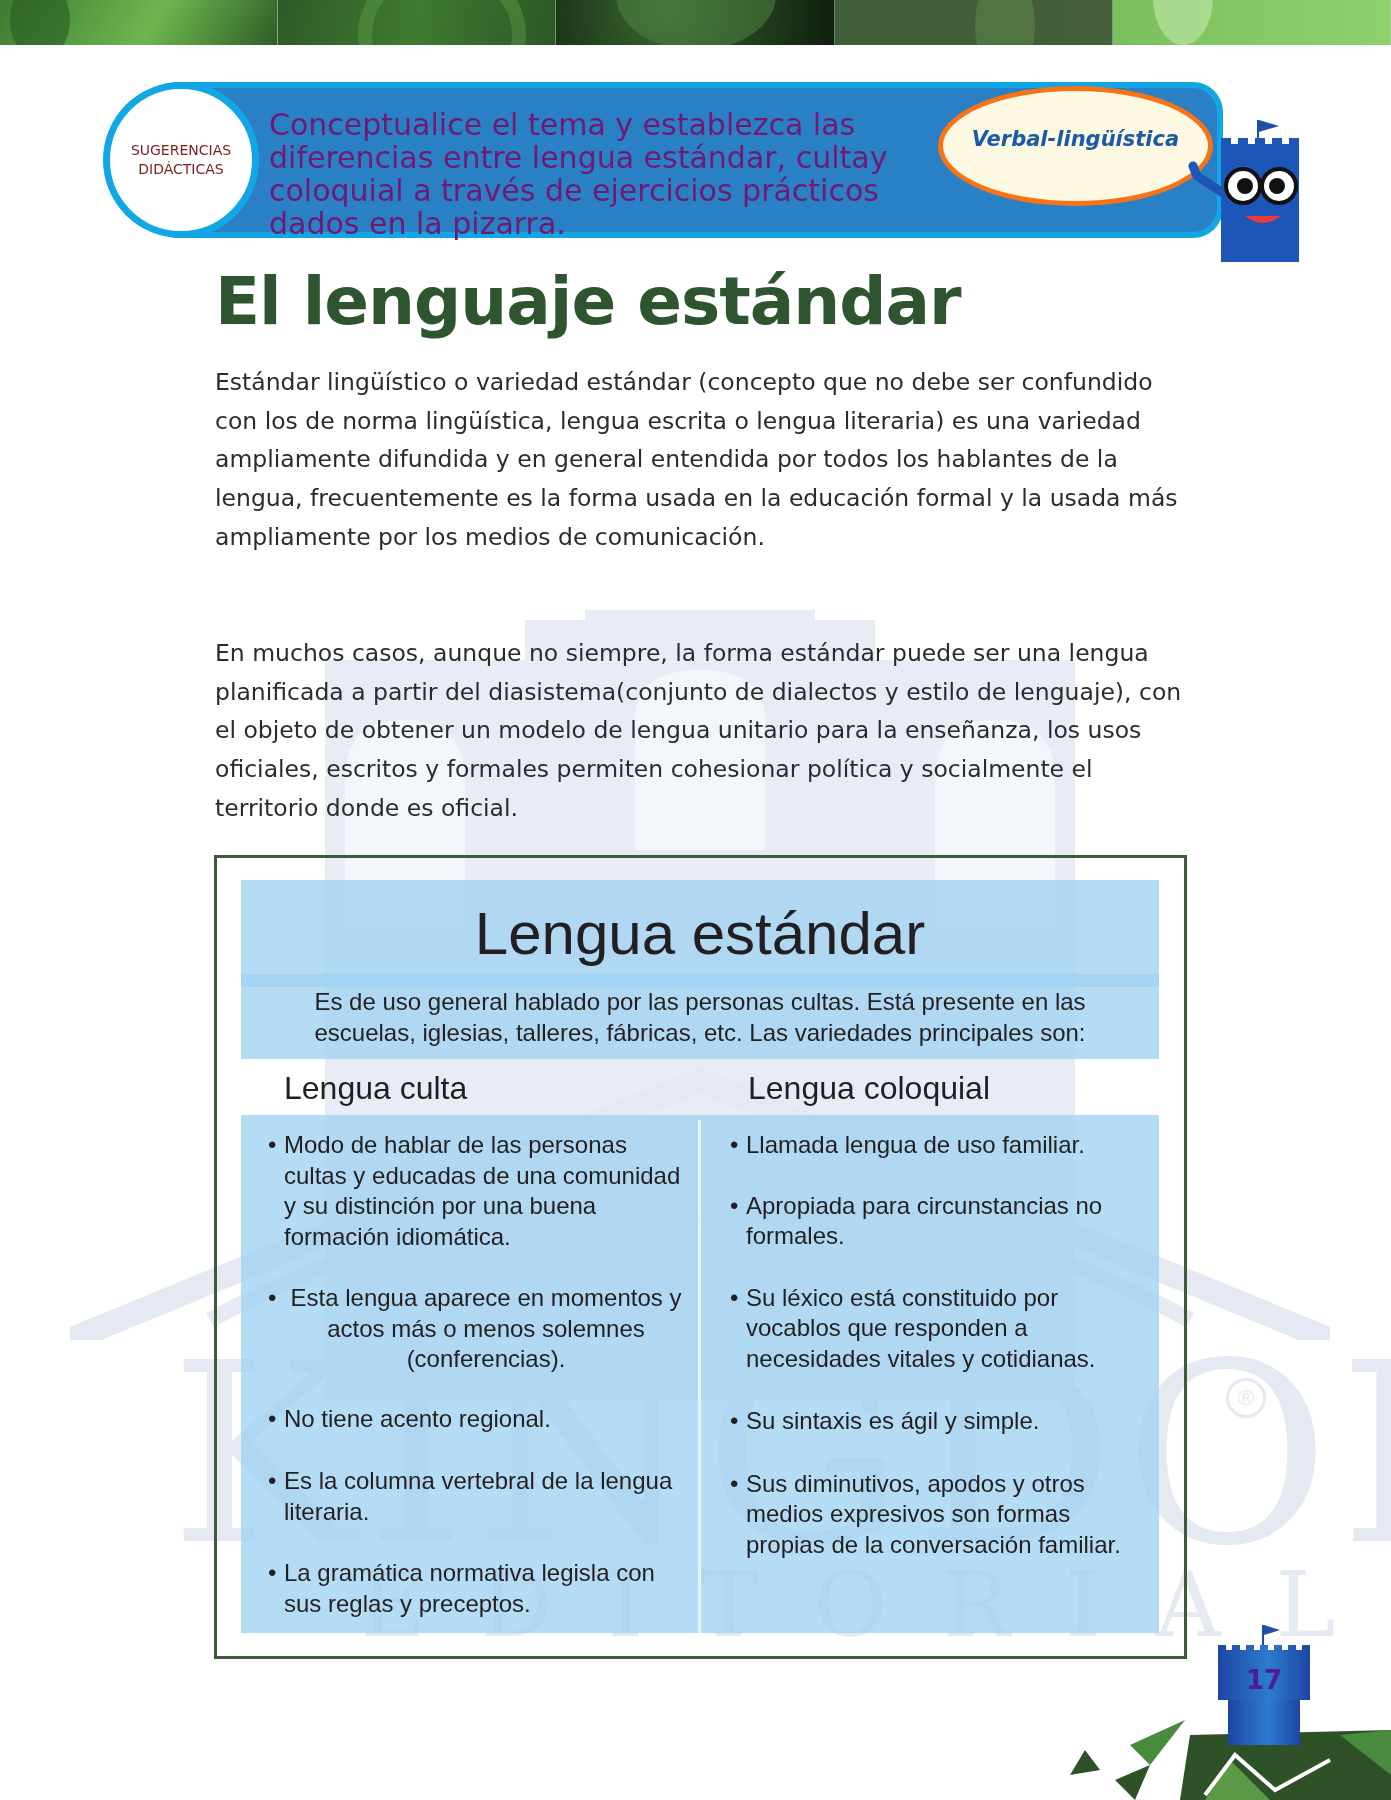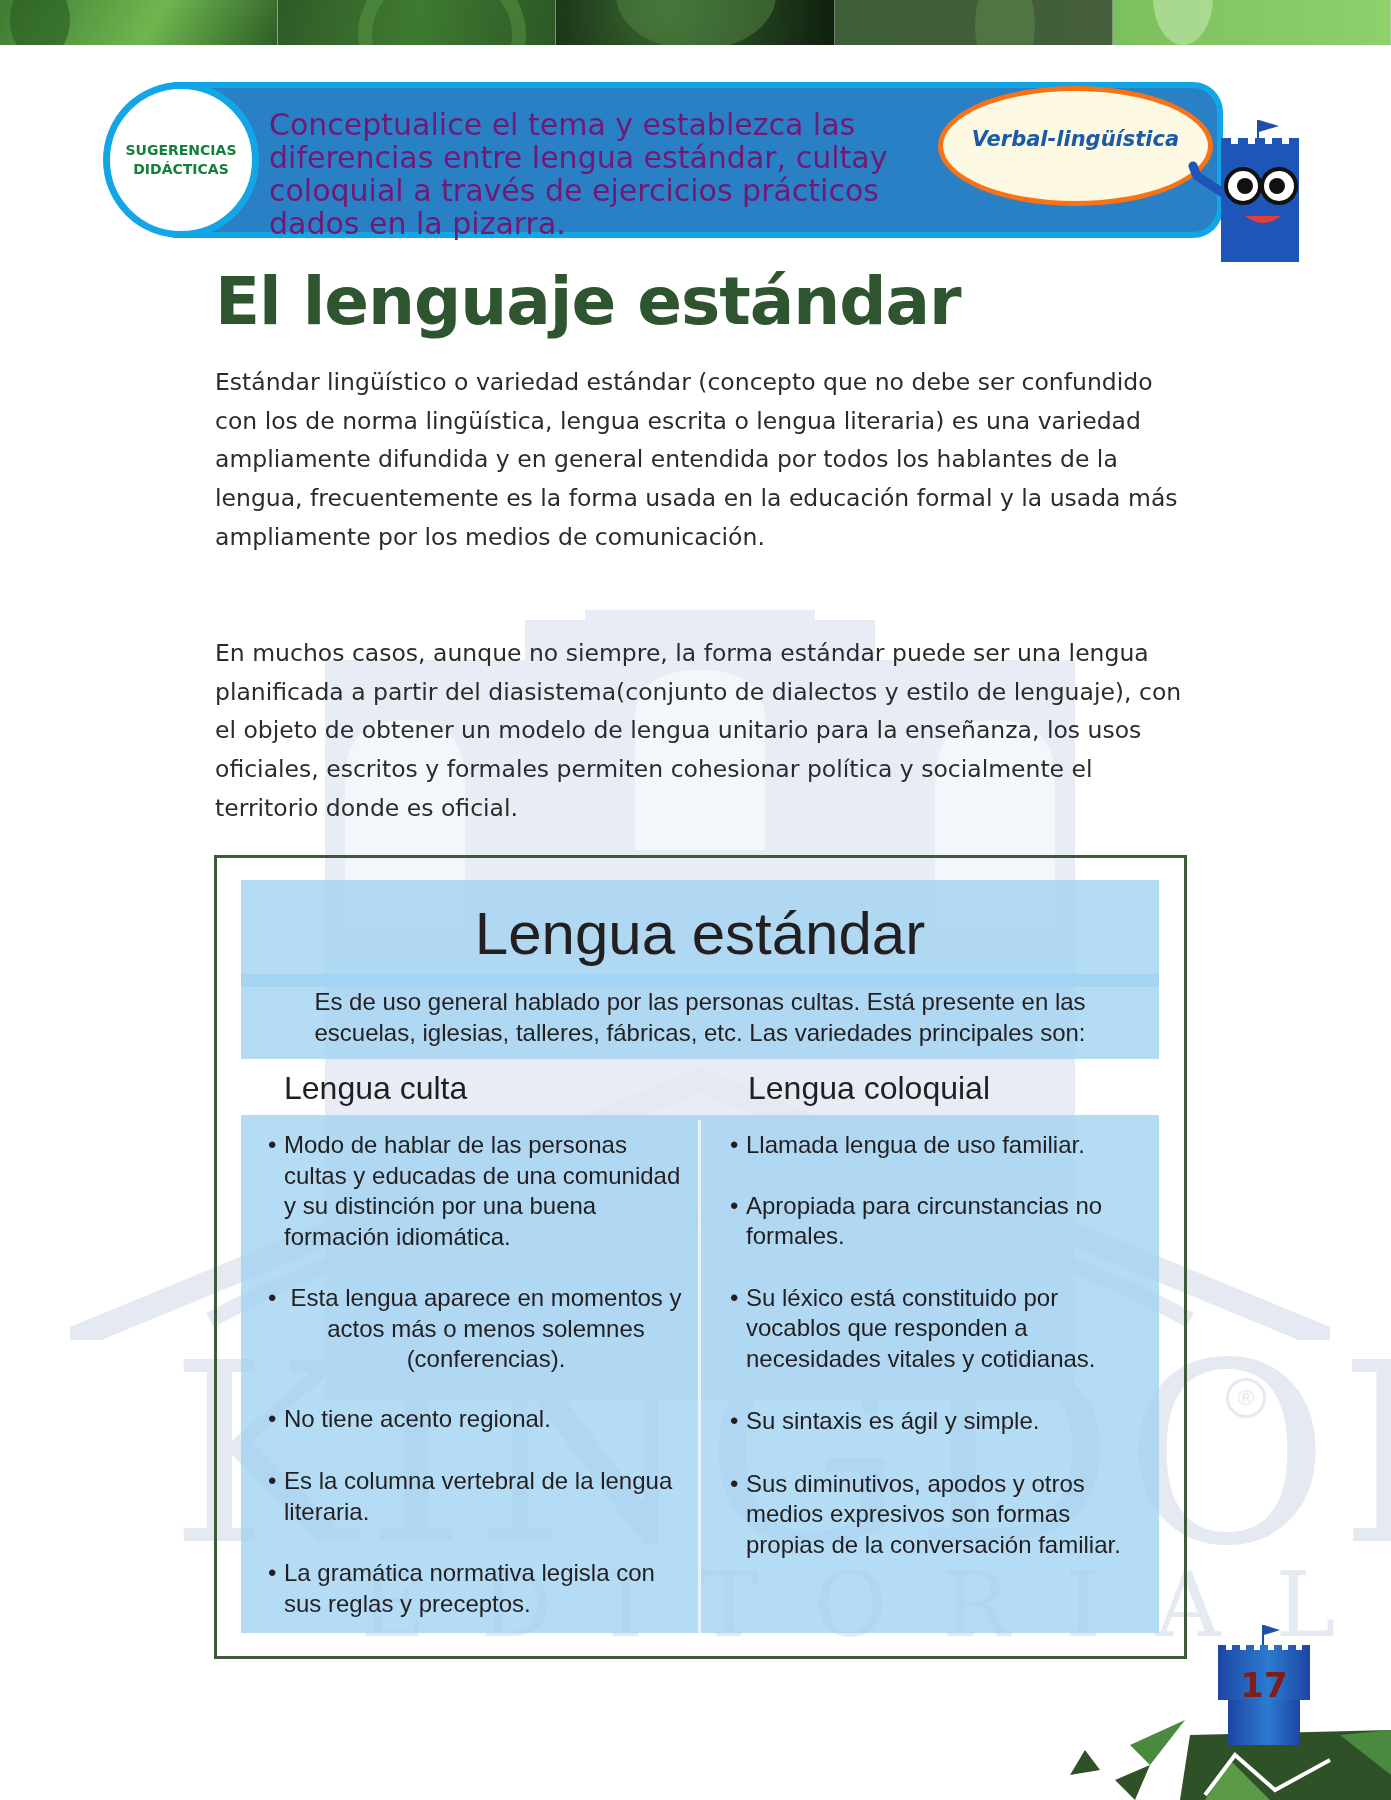--- a/index.html
+++ b/index.html
@@ -26,21 +26,21 @@
   .wm-castle { position: absolute; left: 325px; top: 610px; width: 750px; height: 790px; }
   .wm-text-kingdom { position: absolute; left: 170px; top: 1330px; width: 1080px; text-align: center; font-family: "DejaVu Serif", serif; font-size: 250px; letter-spacing: 10px; color: #e4e9f2; line-height: 1; }
   .wm-text-editorial { position: absolute; left: 360px; top: 1560px; width: 700px; text-align: center; font-family: "DejaVu Serif", serif; font-size: 90px; letter-spacing: 55px; color: #e4e9f2; line-height: 1; }
   .wm-reg { position: absolute; left: 1226px; top: 1378px; width: 40px; height: 40px; border: 3px solid #e4e9f2; border-radius: 50%; color: #e4e9f2; font-size: 22px; text-align: center; line-height: 34px; }
   .wm-roof { position: absolute; left: 70px; top: 1060px; width: 1260px; height: 280px; }
 
   
   .banner { position: absolute; left: 103px; top: 82px; width: 1125px; height: 156px; }
   .banner-bar { position: absolute; left: 70px; top: 0; width: 1050px; height: 156px; background: #2a80c5; border: 6px solid #13a6e6; border-left: none; border-radius: 0 30px 30px 0; }
   .banner-circle { position: absolute; left: 0; top: 0; width: 156px; height: 156px; border-radius: 50%; background: #ffffff; border: 7px solid #13a6e6; display: flex; align-items: center; justify-content: center; text-align: center; z-index: 2; }
-  .banner-circle span { font-family: "DejaVu Sans", sans-serif; font-weight: bold; font-size: 14px; line-height: 19px; color: #15803d; }
+  .banner-circle span { font-family: "DejaVu Sans", sans-serif; font-weight: normal; font-size: 14px; line-height: 19px; color: #7f1d1d; }
   .banner-text { position: absolute; left: 166px; top: 26px; width: 680px; font-family: "DejaVu Sans", sans-serif; font-size: 30px; line-height: 33px; color: #701a75; z-index: 2; }
   .banner-bubble { position: absolute; left: 835px; top: 4px; width: 275px; height: 120px; background: #fdf9e3; border: 5px solid #f97316; border-radius: 50%; display: flex; align-items: flex-start; justify-content: center; padding-top: 36px; z-index: 3; }
   .banner-bubble span { font-family: "DejaVu Sans", sans-serif; font-style: italic; font-weight: bold; font-size: 21px; color: #1b5aa6; }
 
   
   .mascot { position: absolute; left: 1183px; top: 118px; width: 130px; height: 145px; z-index: 4; }
 
   
   .page-title { position: absolute; left: 215px; top: 269px; font-family: "DejaVu Sans", sans-serif; font-weight: bold; font-size: 66px; color: #2f5530; letter-spacing: -1px; line-height: 1; }
 
@@ -61,21 +61,21 @@
   .t-divider { position: absolute; left: 698px; top: 1120px; width: 3px; height: 513px; background: #e8f2fb; }
   .col-list { position: absolute; top: 1130px; list-style: none; font-family: "Liberation Sans", sans-serif; font-size: 24px; line-height: 30.5px; color: #231f20; }
   .col-list.left { left: 268px; width: 420px; }
   .col-list.right { left: 730px; width: 420px; }
   .col-list li { position: relative; padding-left: 16px; }
   .col-list li::before { content: "•"; position: absolute; left: 0; top: 0; }
   .col-list li span { display: block; }
 
   
   .page-num { position: absolute; left: 1218px; top: 1625px; width: 92px; height: 120px; z-index: 3; }
-  .page-num-text { position: absolute; left: 1218px; top: 1665px; width: 92px; text-align: center; font-family: "DejaVu Sans", sans-serif; font-weight: bold; font-size: 34px; color: #7f1d1d; z-index: 4; }
+  .page-num-text { position: absolute; left: 1218px; top: 1665px; width: 92px; text-align: center; font-family: "DejaVu Sans", sans-serif; font-weight: bold; font-size: 26px; color: #4c1d95; z-index: 4; }
   .corner-deco { position: absolute; left: 1030px; top: 1715px; width: 361px; height: 85px; }
 </style>
 </head>
 <body>
 
 <div class="top-strip">
   <div class="seg seg1"></div>
   <div class="seg seg2"></div>
   <div class="seg seg3"></div>
   <div class="seg seg4"></div>

